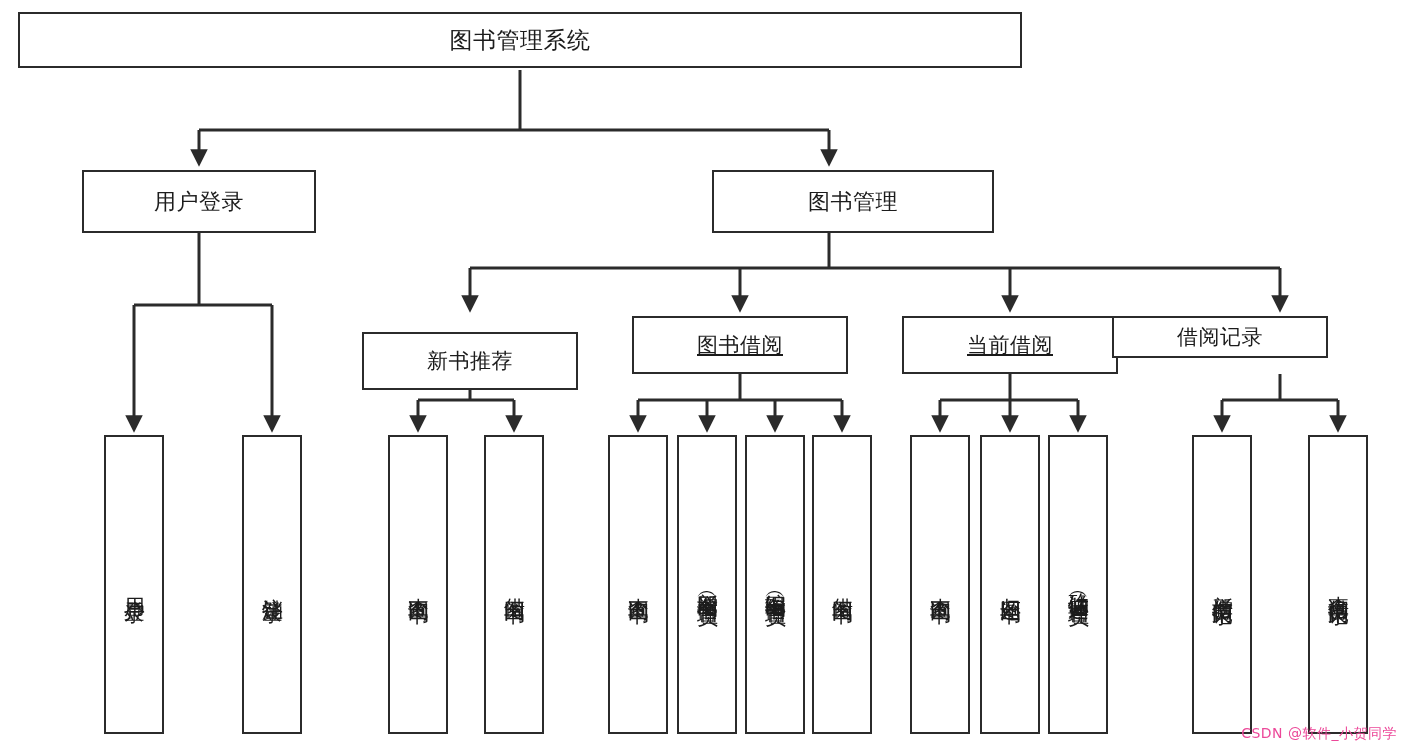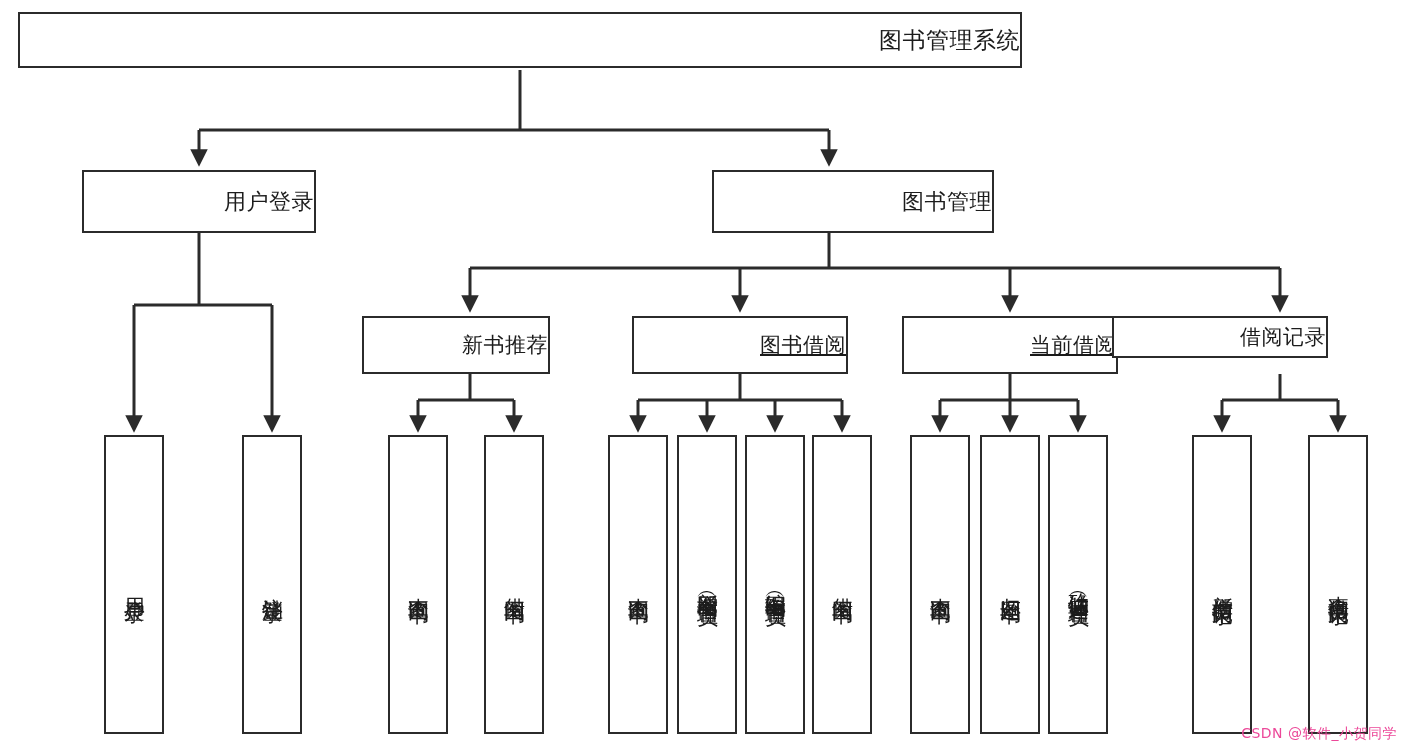--- a/index.html
+++ b/index.html
@@ -19,21 +19,21 @@
     background: #ffffff;
     overflow: hidden;
   }
   .node {
     position: absolute;
     box-sizing: border-box;
     border: 2px solid #2b2b2b;
     background: #ffffff;
     display: flex;
     align-items: center;
-    justify-content: flex-end;
+    justify-content: center;
     text-align: center;
   }
   .node .label {
     font-size: 22px;
     line-height: 1.15;
     letter-spacing: 0.5px;
     color: #1c1c1c;
     white-space: nowrap;
   }
   .node.root .label { font-size: 23px; }
@@ -131,21 +131,21 @@
     <span class="label">图书管理系统</span>
   </div>
 
   <div class="node lvl2" style="left:82px; top:170px; width:234px; height:63px;">
     <span class="label">用户登录</span>
   </div>
   <div class="node lvl2" style="left:712px; top:170px; width:282px; height:63px;">
     <span class="label">图书管理</span>
   </div>
 
-  <div class="node lvl3" style="left:362px; top:316px; width:188px; height:58px;">
+  <div class="node lvl3" style="left:362px; top:332px; width:216px; height:58px;">
     <span class="label">新书推荐</span>
   </div>
   <div class="node lvl3" style="left:632px; top:316px; width:216px; height:58px;text-decoration:underline;">
     <span class="label">图书借阅</span>
   </div>
   <div class="node lvl3" style="left:902px; top:316px; width:216px; height:58px;text-decoration:underline;">
     <span class="label">当前借阅</span>
   </div>
   <div class="node lvl3" style="left:1112px; top:316px; width:216px; height:42px;">
     <span class="label">借阅记录</span>

